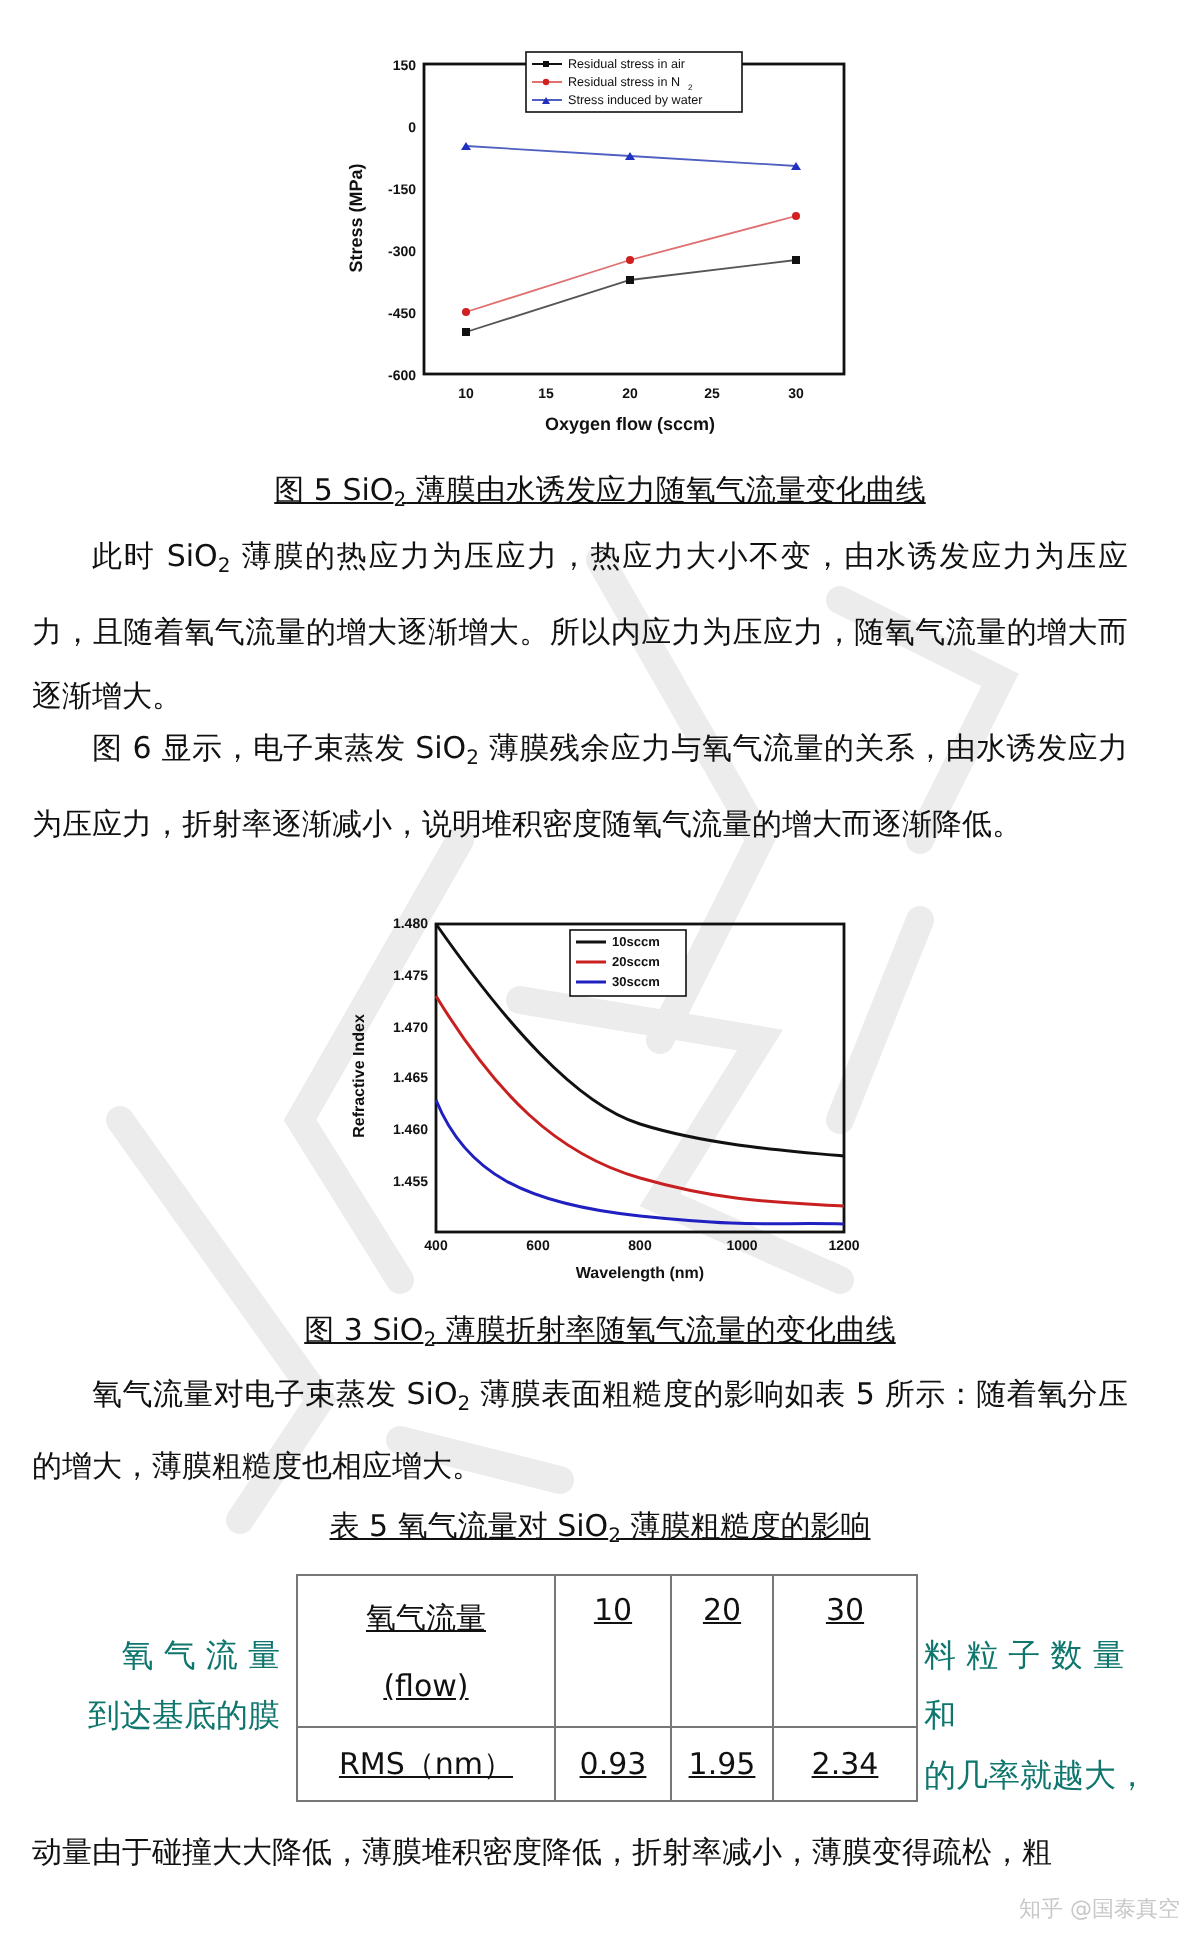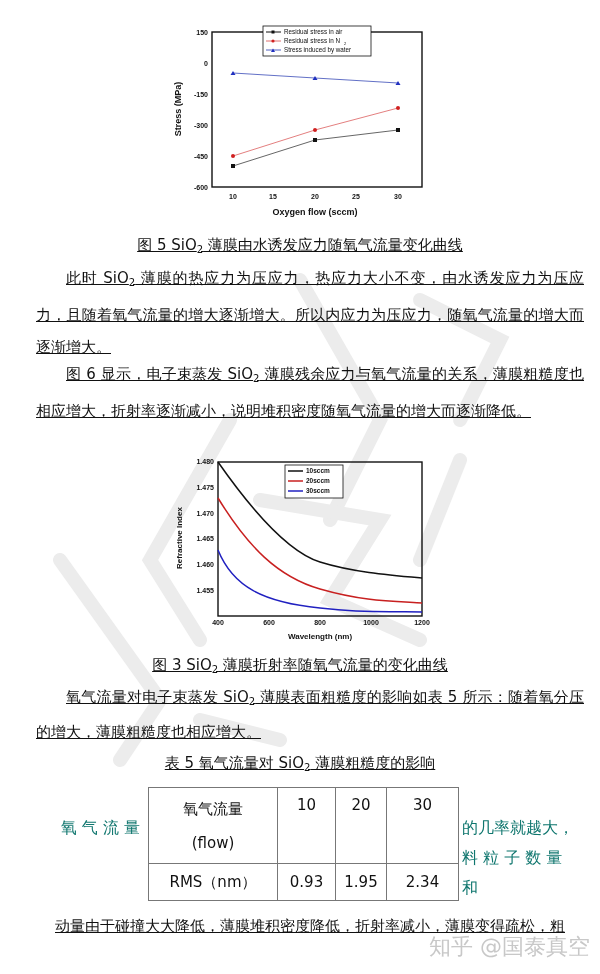--- a/index.html
+++ b/index.html
@@ -1,28 +1,28 @@
 <!DOCTYPE html>
 <html><head>
 <meta charset="utf-8">
 <style>
   html, body { margin:0; padding:0; background:#ffffff; }
   body { width:600px; height:974px; position:relative; overflow:hidden;
          font-family:"DejaVu Sans", sans-serif; color:#111; }
   .watermark { position:absolute; left:0; top:0; width:600px; height:974px; pointer-events:none; }
   .fig { position:absolute; }
   .caption { position:absolute; left:0; width:600px; text-align:center; font-size:15px; color:#111;text-decoration:underline; }
-  .para { position:absolute; left:36px; width:548px; font-size:15px; line-height:32px; color:#111; text-align:justify;text-decoration:underline; }
+  .para { position:absolute; left:16px; width:548px; font-size:15px; line-height:32px; color:#111; text-align:justify; }
   .indent { text-indent:2em; }
   sub { font-size:10px; vertical-align:-3px; }
   .tbl { position:absolute; left:148px; top:787px; border-collapse:collapse; font-size:15px; }
-  .tbl td { border:1px solid #777; text-align:center; padding:0; }
+  .tbl td { border:1px solid #777; text-align:center; padding:0;text-decoration:underline; }
   .side { position:absolute; font-size:16px; line-height:30px; color:#0f766e; }
   .axis-text { font-family:"Liberation Sans", sans-serif; font-weight:bold; fill:#111; }
-  .footer-mark { position:absolute; right:10px; bottom:12px; font-size:22px; color:#c8c8c8; }
+  .footer-mark { position:absolute; right:10px; bottom:12px; font-size:11px; color:#c8c8c8; }
 </style>
 </head>
 <body>
 
 <svg class="watermark" viewBox="0 0 600 974">
   <g stroke="#ececec" stroke-width="14" fill="none" stroke-linecap="round">
     <path d="M300 280 L380 420 L330 520"></path>
     <path d="M420 300 L500 340 L460 420"></path>
     <path d="M230 420 L150 560 L200 640"></path>
     <path d="M60 560 L160 700 L120 760"></path>
@@ -88,21 +88,21 @@
 
 <div class="caption" style="top:236px;">
   <span>图 5 SiO</span><sub>2</sub><span> 薄膜由水诱发应力随氧气流量变化曲线</span>
 </div>
 
 <div class="para indent" style="top:262px;">
   <span>此时 SiO</span><sub>2</sub><span> 薄膜的热应力为压应力，热应力大小不变，由水诱发应力为压应力，且随着氧气流量的增大逐渐增大。所以内应力为压应力，随氧气流量的增大而逐渐增大。</span>
 </div>
 
 <div class="para indent" style="top:358px;">
-  <span>图 6 显示，电子束蒸发 SiO</span><sub>2</sub><span> 薄膜残余应力与氧气流量的关系，薄膜粗糙度也相应增大，折射率逐渐减小，说明堆积密度随氧气流量的增大而逐渐降低。</span>
+  <span>图 6 显示，电子束蒸发 SiO</span><sub>2</sub><span> 薄膜残余应力与氧气流量的关系，由水诱发应力为压应力，折射率逐渐减小，说明堆积密度随氧气流量的增大而逐渐降低。</span>
 </div>
 
 <svg class="fig" style="left:168px;top:452px;" width="270" height="195" viewBox="0 0 270 195">
   <rect x="50" y="10" width="204" height="154" fill="none" stroke="#111" stroke-width="1.4"></rect>
   <g class="axis-text" font-size="7" text-anchor="end">
     <text x="46" y="12">1.480</text>
     <text x="46" y="38">1.475</text>
     <text x="46" y="64">1.470</text>
     <text x="46" y="89">1.465</text>
     <text x="46" y="115">1.460</text>
@@ -158,22 +158,23 @@
     <td>RMS（nm）</td>
     <td>0.93</td>
     <td>1.95</td>
     <td>2.34</td>
   </tr>
 </tbody>
   </table>
 
 <div class="side" style="left:28px;top:813px;width:112px;text-align:right;">
   <div>氧 气 流 量</div>
+  <div>到达基底的膜</div>
 </div>
 
 <div class="side" style="left:462px;top:813px;width:116px;">
+  <div>料 粒 子 数 量 和</div>
   <div>的几率就越大，</div>
-  <div>料 粒 子 数 量 和</div>
 </div>
 
-<div class="para" style="top:910px;white-space:nowrap;margin-left:19px;">动量由于碰撞大大降低，薄膜堆积密度降低，折射率减小，薄膜变得疏松，粗</div>
+<div class="para" style="top:910px;white-space:nowrap;">动量由于碰撞大大降低，薄膜堆积密度降低，折射率减小，薄膜变得疏松，粗</div>
 
 <div class="footer-mark">知乎 @国泰真空</div>
 
 </body></html>

